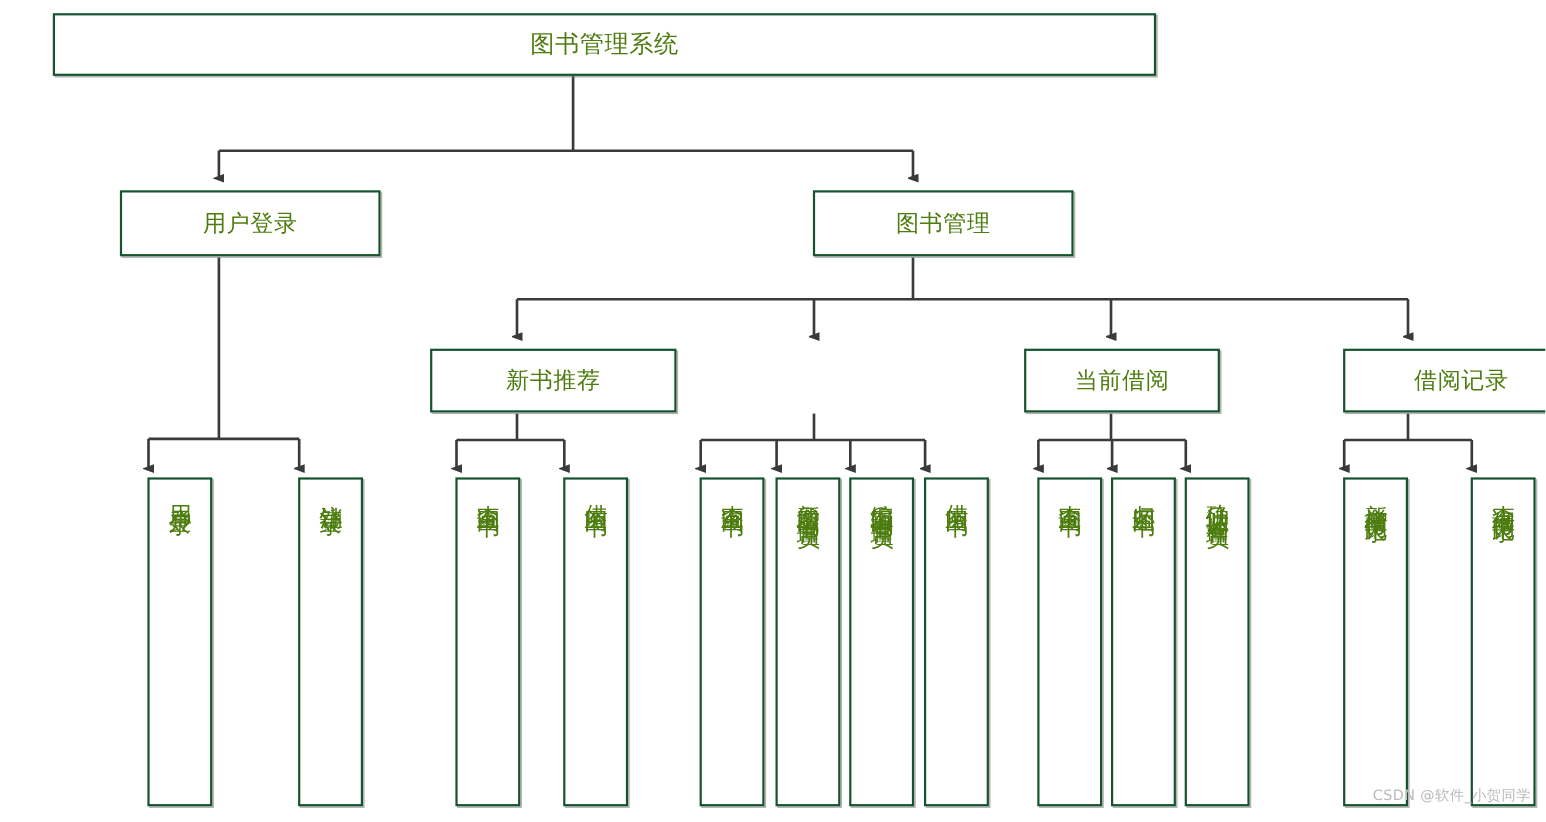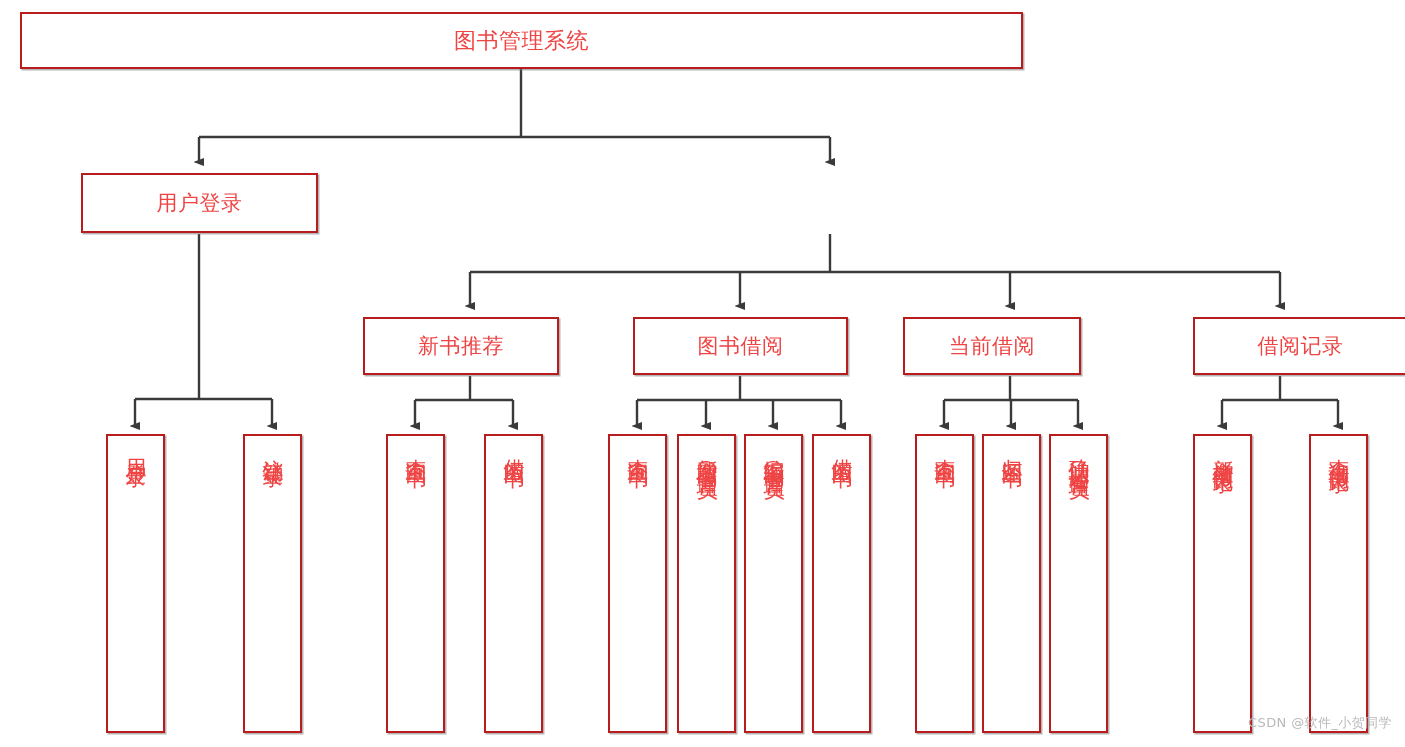--- a/index.html
+++ b/index.html
@@ -20,27 +20,28 @@
   #edges {
     position: absolute;
     left: 0;
     top: 0;
     width: 1405px;
     height: 747px;
   }
   .node {
     position: absolute;
     box-sizing: border-box;
-    border: 2px solid #b91c1c;
+    border: 2px solid #14532d;
     background: #ffffff;
     display: flex;
     align-items: center;
     justify-content: center;
-    color: #ef4444;
+    color: #4d7c0f;
     box-shadow: 1.5px 1.5px 0 rgba(120,120,120,0.55);
+    margin-left: 28px;
   }
   .node .label {
     display: block;
     text-align: center;
     line-height: 1.18;
     letter-spacing: 0.5px;
   }
   .node.horiz .label {
     writing-mode: horizontal-tb;
     font-size: 21px;
@@ -124,26 +125,26 @@
     </g>
   </svg>
 
   <div class="node horiz root" style="left:20px; top:12px; width:1003px; height:57px;">
     <span class="label">图书管理系统</span>
   </div>
 
   <div class="node horiz" style="left:81px; top:173px; width:237px; height:60px;">
     <span class="label">用户登录</span>
   </div>
+  <div class="node horiz" style="left:711px; top:173px; width:237px; height:60px;">
+    <span class="label">图书管理</span>
+  </div>
 
-  <div class="node horiz" style="left:363px; top:317px; width:196px; height:58px;">
+  <div class="node horiz" style="left:363px; top:317px; width:224px; height:58px;">
     <span class="label">新书推荐</span>
-  </div>
-  <div class="node horiz" style="left:633px; top:317px; width:215px; height:58px;">
-    <span class="label">图书借阅</span>
   </div>
   <div class="node horiz" style="left:903px; top:317px; width:178px; height:58px;">
     <span class="label">当前借阅</span>
   </div>
   <div class="node horiz" style="left:1193px; top:317px; width:215px; height:58px;">
     <span class="label">借阅记录</span>
   </div>
 
   <div class="node vert" style="left:106px; top:434px; width:59px; height:299px;">
     <span class="label">用户登录</span>

